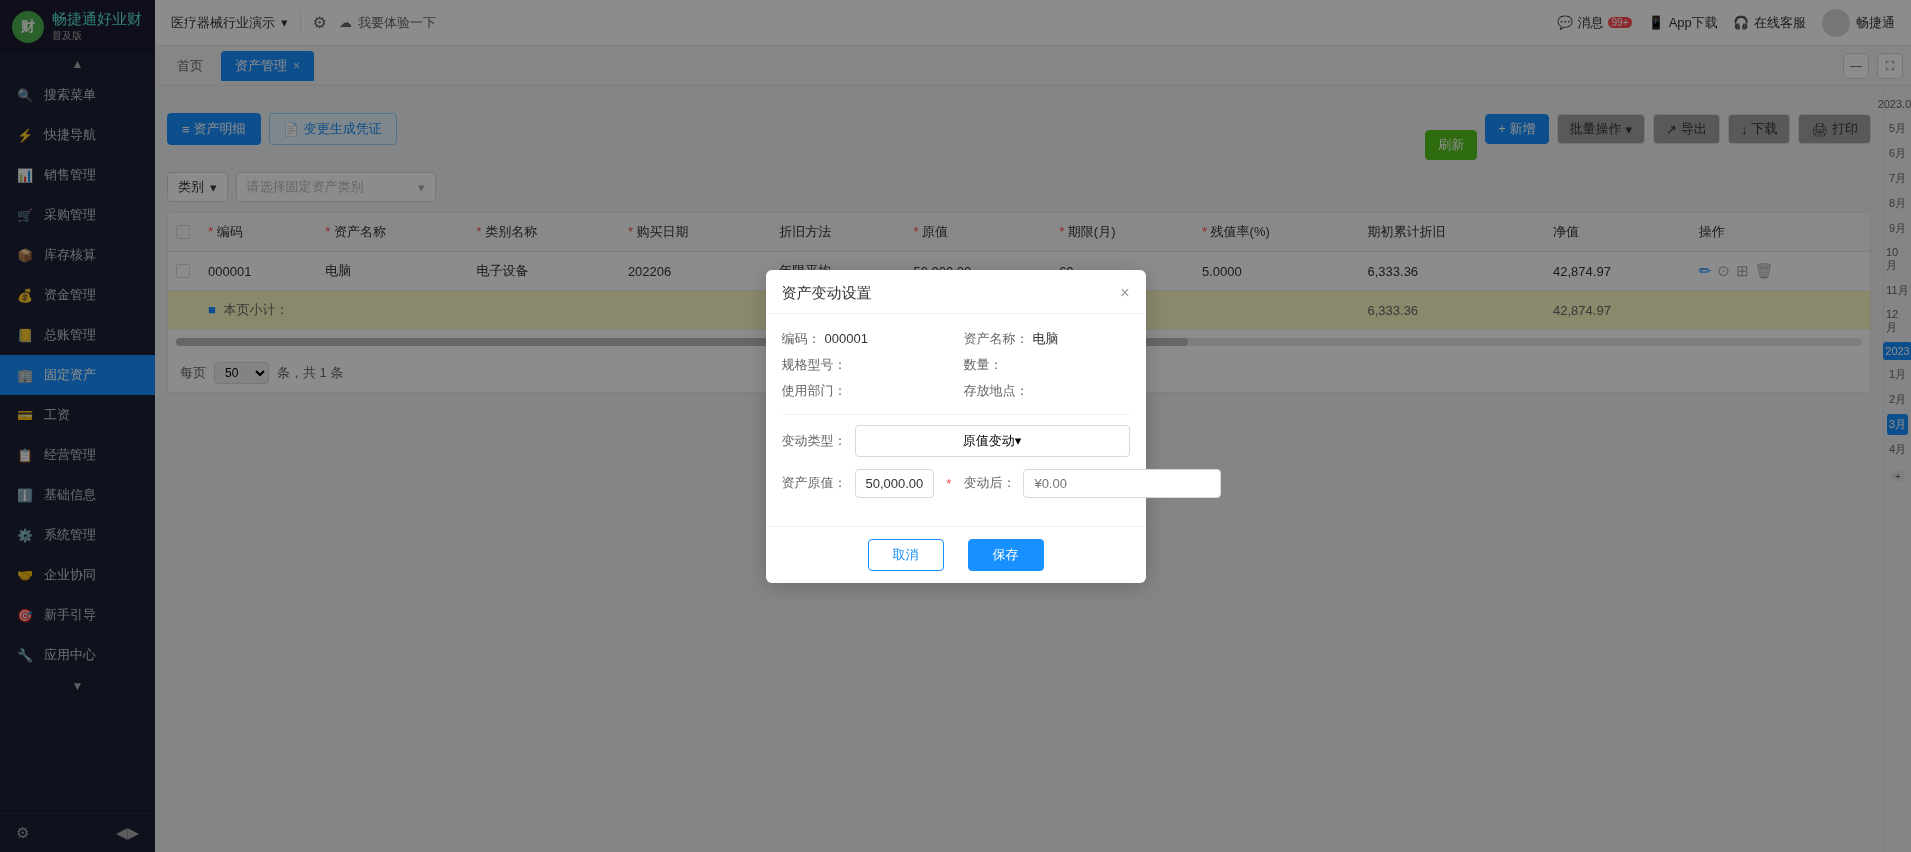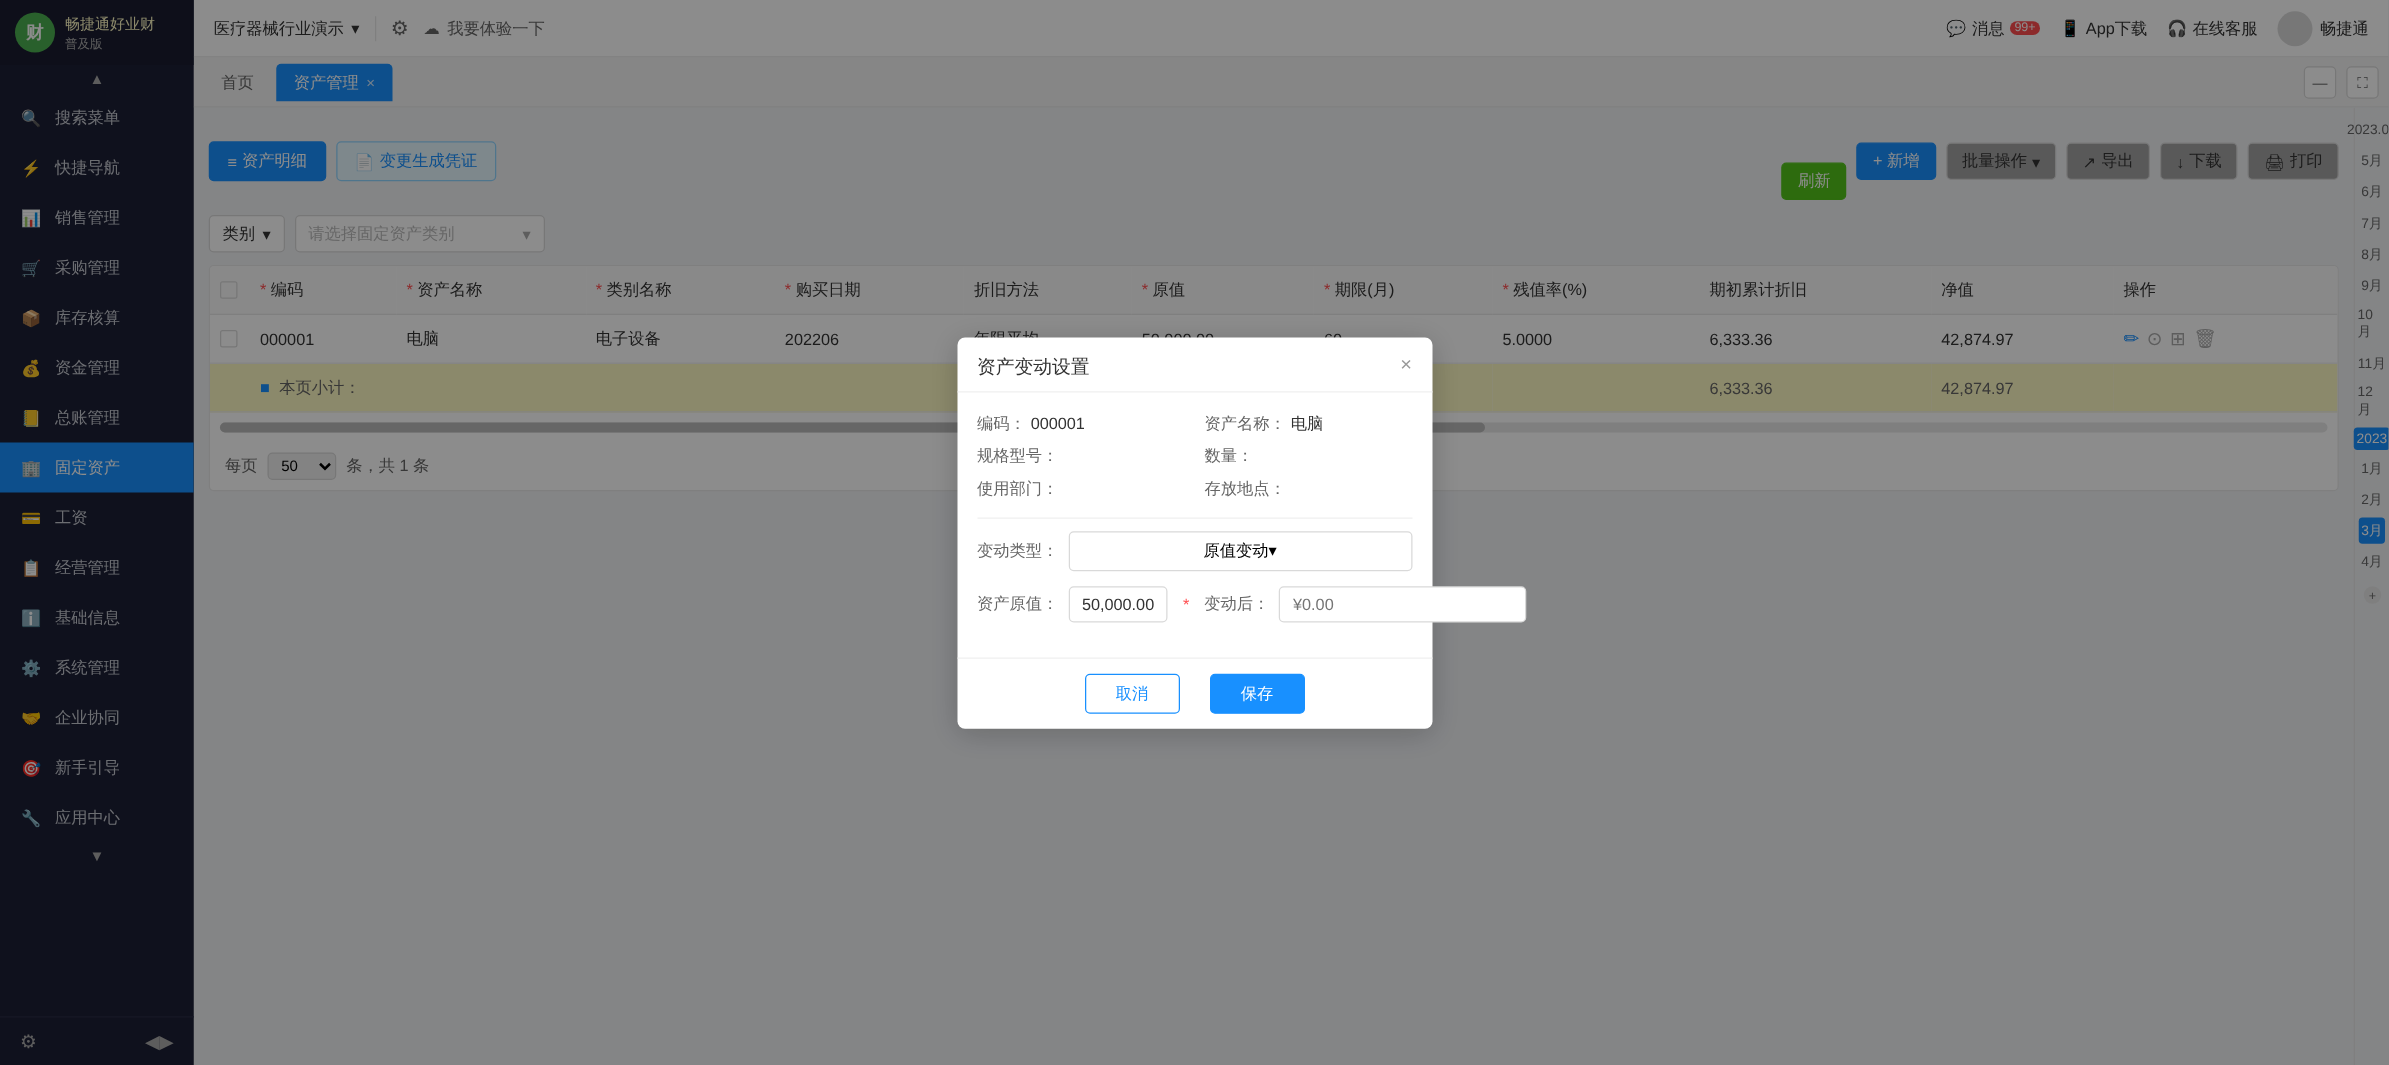--- a/index.html
+++ b/index.html
@@ -99,21 +99,21 @@
     .scroll-track { height: 8px; background: #e8e8e8; border-radius: 4px; margin: 4px 0; }
     .scroll-thumb { height: 8px; background: #bbb; border-radius: 4px; width: 60%; }
   </style>
 </head>
 <body>
 
 <div class="sidebar">
   <div class="sidebar-logo">
     <div class="sidebar-logo-icon">财</div>
     <div>
-      <div style="font-size:12px;color:#fef9c3;">畅捷通好业财</div>
+      <div style="font-size:15px;color:#5eead4;">畅捷通好业财</div>
       <div style="font-size:10px;color:#aaa;">普及版</div>
     </div>
   </div>
   <div class="sidebar-scroll">
 
     <div style="display:flex;justify-content:center;padding:4px 0;">
       <div style="color:#aaa;font-size:12px;cursor:pointer;">▲</div>
     </div>
 
     <div class="sidebar-item">

